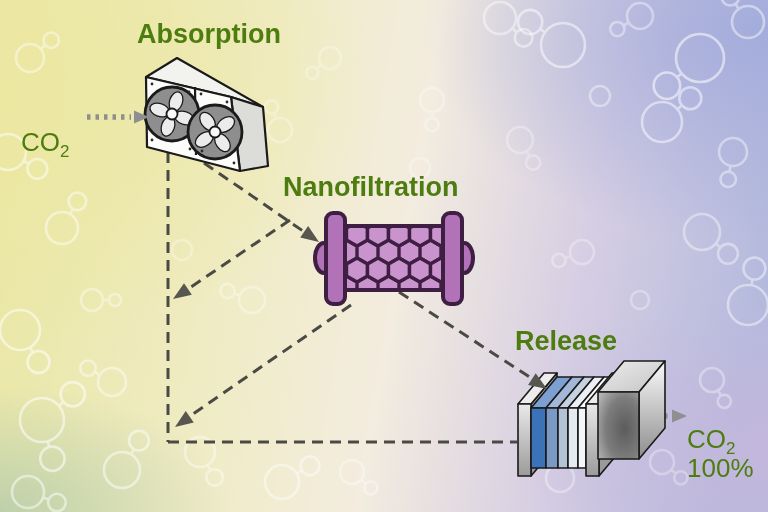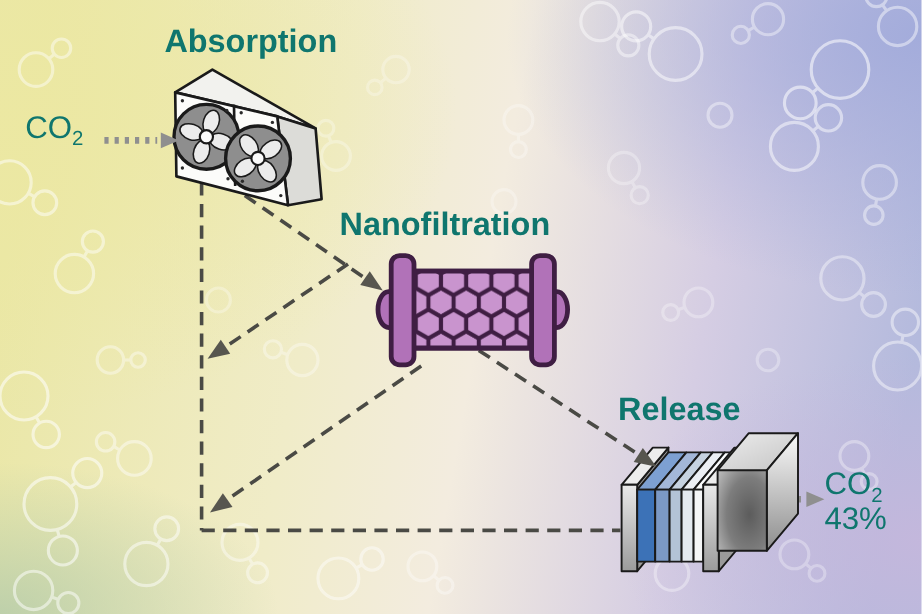--- a/index.html
+++ b/index.html
@@ -11,24 +11,24 @@
     position:absolute;inset:0;width:768px;height:512px;
     background:
       radial-gradient(75% 70% at 100% 6%,  rgba(162,171,219,.95), rgba(162,171,219,0) 60%),
       radial-gradient(60% 55% at 100% 88%, rgba(197,183,220,.90), rgba(197,183,220,0) 55%),
       radial-gradient(55% 45% at 0% 100%,  rgba(178,202,170,.80), rgba(178,202,170,0) 55%),
       radial-gradient(80% 80% at 0% 18%,   rgba(236,232,162,.95), rgba(236,232,162,0) 62%),
       linear-gradient(100deg,#eae7a6 5%,#f0ecc8 35%,#f3ecdf 52%,#d5cde3 74%,#b4badd 95%);
   }
   svg.layer{position:absolute;left:0;top:0;}
   .label{
-    position:absolute;color:#0f766e;white-space:nowrap;line-height:1;
+    position:absolute;color:#4d7c0f;white-space:nowrap;line-height:1;
   }
   .stage-title{font-size:27px;font-weight:bold;letter-spacing:0px;}
-  .stream-label{font-size:26px;line-height:29px;}
+  .stream-label{font-size:26px;line-height:29px;margin-top:36px;}
   .stream-label sub{font-size:17px;line-height:0;}
 </style>
 </head>
 <body>
 
 <div class="bg"></div>
 
 <svg class="layer" width="768" height="512">
   <g id="molecules" fill="none" stroke="#ffffff">
       <g stroke-width="2.6" opacity="0.45">
@@ -335,14 +335,14 @@
 <div class="label stage-title" style="left:137px;top:21px">Absorption</div>
 <div class="label stage-title" style="left:283px;top:174px">Nanofiltration</div>
 <div class="label stage-title" style="left:515px;top:328px">Release</div>
 
 <div class="label stream-label" style="left:21px;top:92px">
   <span><span>CO</span><sub>2</sub></span><br>
 </div>
 
 <div class="label stream-label" style="left:687px;top:389px">
   <span><span>CO</span><sub>2</sub></span><br>
-  <span>43%</span>
+  <span>100%</span>
 </div>
 
 </body></html>

